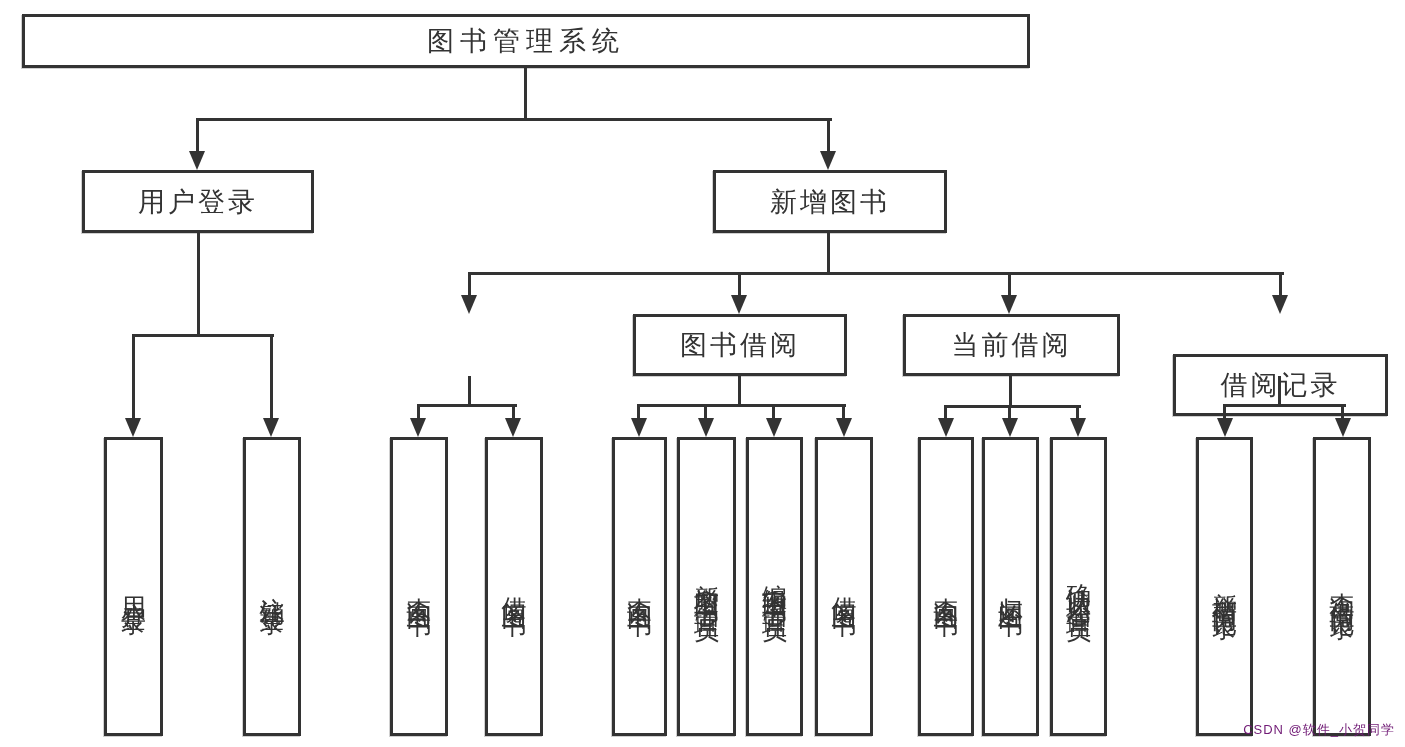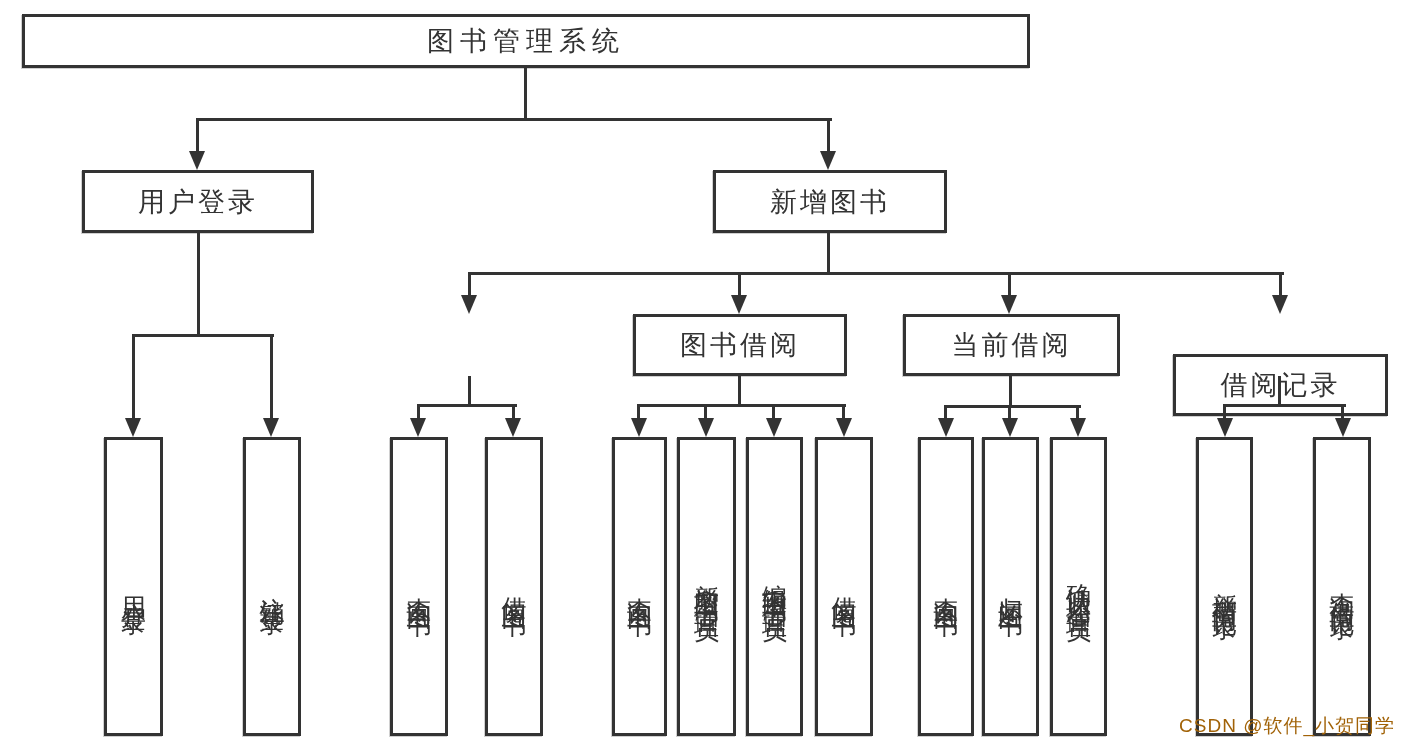--- a/index.html
+++ b/index.html
@@ -18,22 +18,22 @@
     writing-mode:vertical-rl;text-orientation:mixed;font-size:25px;letter-spacing:5px;
     color:#333333;line-height:1;
   }
   .vline,.hline{position:absolute;background:#333333;}
   .arrow{
     position:absolute;width:0;height:0;
     border-left:8px solid transparent;border-right:8px solid transparent;
     border-top:19px solid #333333;
   }
   .watermark{
-    position:absolute;right:10px;bottom:8px;font-size:19px;letter-spacing:1px;
-    color:#a16207;white-space:nowrap;z-index:5;
+    position:absolute;right:10px;bottom:8px;font-size:13px;letter-spacing:1px;
+    color:#701a75;white-space:nowrap;z-index:5;
   }
 </style>
 </head>
 <body>
 
 <div id="stage">
 
   <div class="box" style="left:22px;top:14px;width:1008px;height:54px;">
     <span class="hlabel root-label">图书管理系统</span>
   </div>

